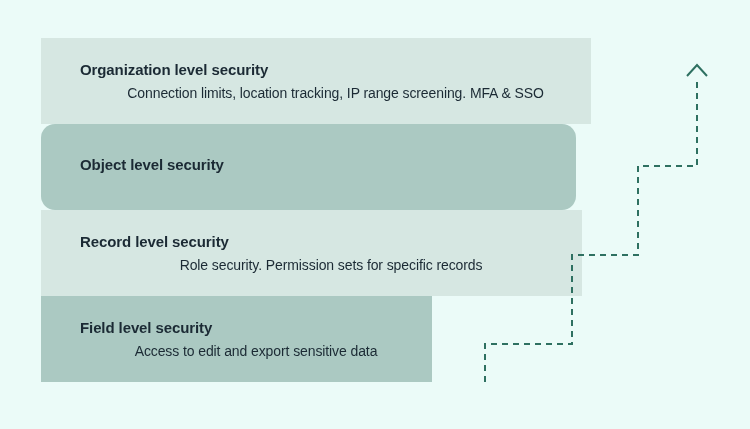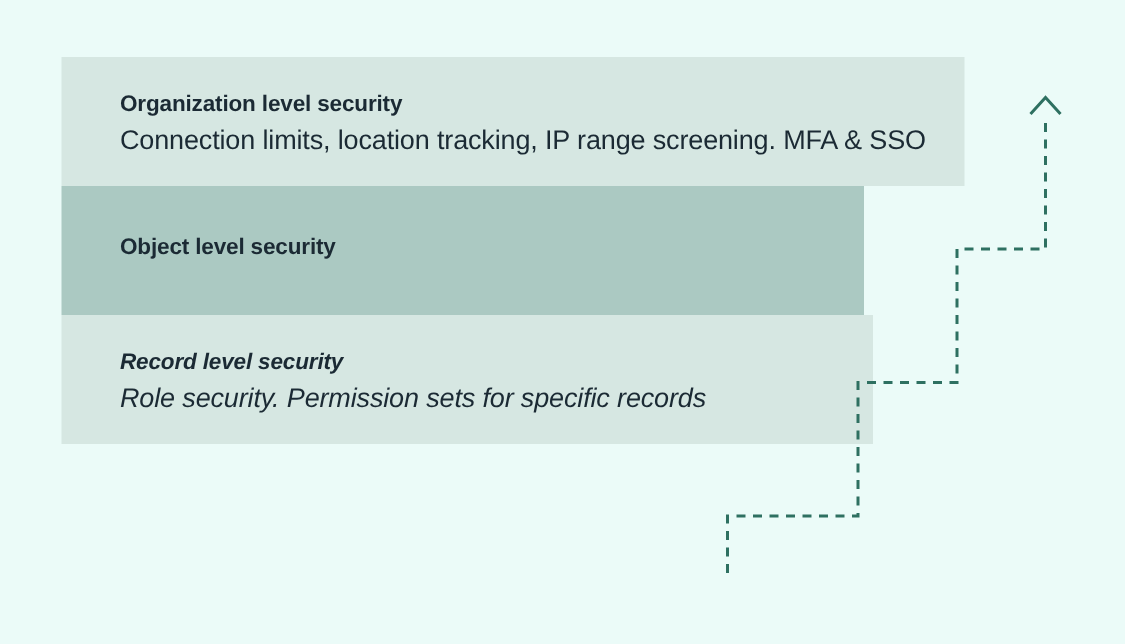--- a/index.html
+++ b/index.html
@@ -20,38 +20,39 @@
     left: 41px;
     height: 86px;
     box-sizing: border-box;
     padding-left: 39px;
     display: flex;
     flex-direction: column;
     justify-content: center;
   }
   .bar.light { background: var(--level-light, #d6e7e2); }
   .bar.dark  { background: var(--level-dark,  #abc9c2); }
-  .bar-0 { top: 38px;  width: 602px; }
-  .bar-1 { top: 124px; width: 535px; }
-  .bar-2 { top: 210px; width: 541px; font-style: italic; }
+  .bar-0 { top: 38px;  width: 550px; }
+  .bar-1 { top: 124px; width: 535px; border-radius: 14px; }
+  .bar-2 { top: 210px; width: 541px; }
   .bar-3 { top: 296px; width: 391px; }
   .bar .title {
     font-size: 15px;
     font-weight: 700;
     letter-spacing: -0.1px;
     color: var(--text, #1b2a34);
     line-height: 19px;
     margin-bottom: 5px;
   }
   .bar .desc {
-    font-size: 18px;
+    font-size: 14px;
     font-weight: 400;
     letter-spacing: -0.1px;
     color: var(--text, #22313c);
     line-height: 19px;
+    text-align: center;
   }
   .stairs {
     position: absolute;
     top: 0;
     left: 0;
     pointer-events: none;
   }
   .stairs .dashed {
     fill: none;
     stroke: var(--arrow, #2e7061);
@@ -77,19 +78,23 @@
 
   <div class="bar bar-1 dark">
     <div class="title">Object level security</div>
   </div>
 
   <div class="bar bar-2 light">
     <div class="title">Record level security</div>
     <div class="desc">Role security. Permission sets for specific records</div>
   </div>
 
+  <div class="bar bar-3 dark">
+    <div class="title">Field level security</div>
+    <div class="desc">Access to edit and export sensitive data</div>
+  </div>
 
   <svg class="stairs" width="750" height="429" viewBox="0 0 750 429">
     <path class="dashed" d="M485 382 L485 344 L572 344 L572 255 L638 255 L638 166 L697 166 L697 79"></path>
     <path class="head" d="M687 76 L697 65 L707 76"></path>
   </svg>
 
 </div>
 
 </body></html>

